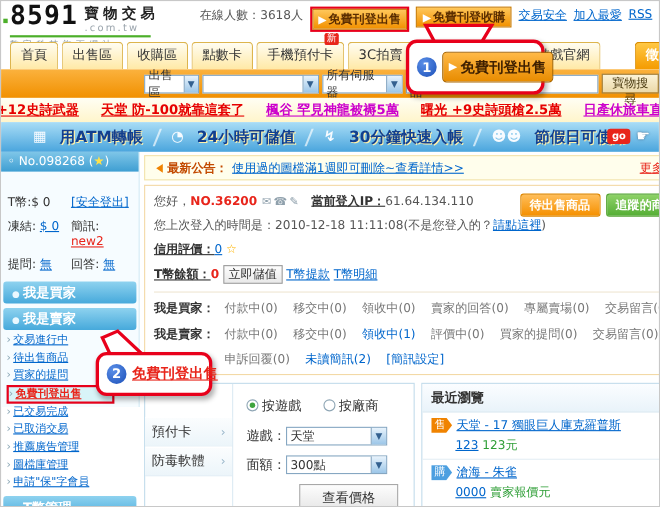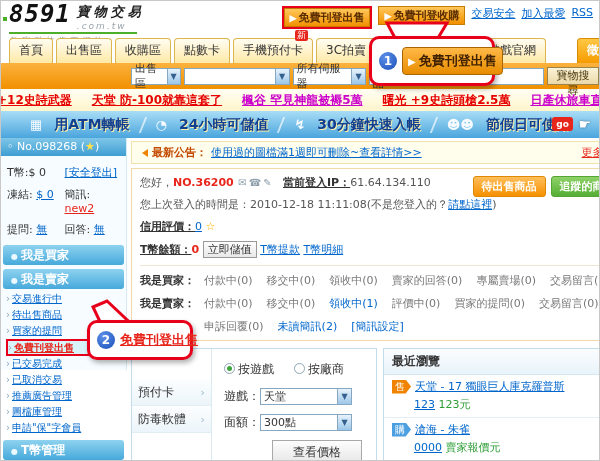--- a/index.html
+++ b/index.html
@@ -1,21 +1,21 @@
 <!DOCTYPE html>
 <html><head>
 <meta charset="utf-8">
 <style>
   * { margin:0; padding:0; box-sizing:border-box; }
   body { font-family:"DejaVu Sans", sans-serif; background:#fff; }
   .page { position:relative; width:600px; height:461px; border:1px solid #C8C8C8; overflow:hidden; background:#fff; }
 
   
   .hdr { height:38px; display:flex; justify-content:space-between; padding:2px 6px 0 8px; }
-  .logo { display:flex; flex-direction:column;font-style:italic; }
+  .logo { display:flex; flex-direction:column; }
   .logo-top { display:flex; align-items:flex-start; gap:6px; }
   .logo-8591 { font-family:"DejaVu Sans Mono", monospace; font-weight:bold; font-size:24px; line-height:22px; letter-spacing:1px; color:#111; position:relative; }
   .px { position:absolute; width:4px; height:4px; }
   .px.g { background:#4CAF2A; left:2px; top:16px; }
   .logo-right { display:flex; flex-direction:column; }
   .logo-title { font-size:13px; font-weight:bold; color:#222; letter-spacing:4px; }
   .logo-domain { font-size:9px; color:#9AA4AC; letter-spacing:2px; }
   .logo-sub { font-size:8px; color:#8A9AA4; letter-spacing:4px; border-top:2px solid #4CAF2A; margin-top:1px; padding-top:1px; width:128px; }
   .hdr-right { display:flex; align-items:flex-start; gap:6px; padding-top:3px; font-size:11px; white-space:nowrap; }
   .online { color:#555; }
@@ -49,21 +49,21 @@
   .gobtn { position:absolute; right:26px; top:6px; background:#E8251B; color:#FFF; font-size:9px; font-weight:bold; line-height:14px; padding:0 4px; border-radius:3px; text-shadow:none; cursor:pointer; }
   .hand { position:absolute; right:8px; top:5px; color:#FFF; font-size:14px; text-shadow:0 0 2px #357; }
 
   
   .bodyrow { display:flex; height:232px; }
 
   
   .side { width:126px; background:#F6FCFF; border-right:1px solid #D5EAF5; font-size:11px; flex-shrink:0; }
   .side-user { height:18px; background:linear-gradient(#7FC6E8,#3E9ED2); color:#FFF; padding:2px 6px; font-size:11px; white-space:nowrap; }
   .side-user .star { color:#FFE14A; }
-  .side-info { padding:9px 6px 4px; display:grid; grid-template-columns:1fr 1fr; row-gap:7px; column-gap:2px; color:#333; }
+  .side-info { padding:20px 6px 4px; display:grid; grid-template-columns:1fr 1fr; row-gap:7px; column-gap:2px; color:#333; }
   .side-info a { font-size:11px; }
   a.redlink { color:#E8251B; text-decoration:underline; cursor:pointer; }
   .side-sec { height:20px; background:linear-gradient(#8ED2EF,#46A9DB); color:#FFF; font-weight:bold; font-size:12px; line-height:20px; padding-left:8px; border-radius:3px; margin:4px 2px 0; cursor:pointer; }
   .side-sec .dot { font-size:8px; margin-right:3px; color:#EAF8FF; }
   .side-links { padding:2px 0 0 5px; }
   .slink { line-height:16px; white-space:nowrap; font-size:10px; }
   .slink .gt { color:#8FAAB8; margin-right:2px; }
   .slink a { color:#0066CC; text-decoration:underline; cursor:pointer; }
   .slink.hl { background:#D8F4F8; border:2px solid #E8001B; width:98px; line-height:13px; }
   .slink.hl a { color:#E8251B; font-weight:bold; }
@@ -138,20 +138,21 @@
         <span class="logo-8591">8591</span>
         <span class="px g"></span>
         <div class="logo-right">
           <span class="logo-title">寶物交易</span>
           <span class="logo-domain">.com.tw</span>
         </div>
       </div>
       <div class="logo-sub">數字科技旗下網站</div>
     </div>
     <div class="hdr-right">
+      <span class="online">在線人數：3618人</span>
       <span class="redwrap"><button class="obtn">
             <span class="tri">▶</span>
             <span>免費刊登出售</span>
           </button></span>
       <button class="obtn">
           <span class="tri">▶</span>
           <span>免費刊登收購</span>
         </button>
       <a class="hlink">交易安全</a>
       <a class="hlink">加入最愛</a>

